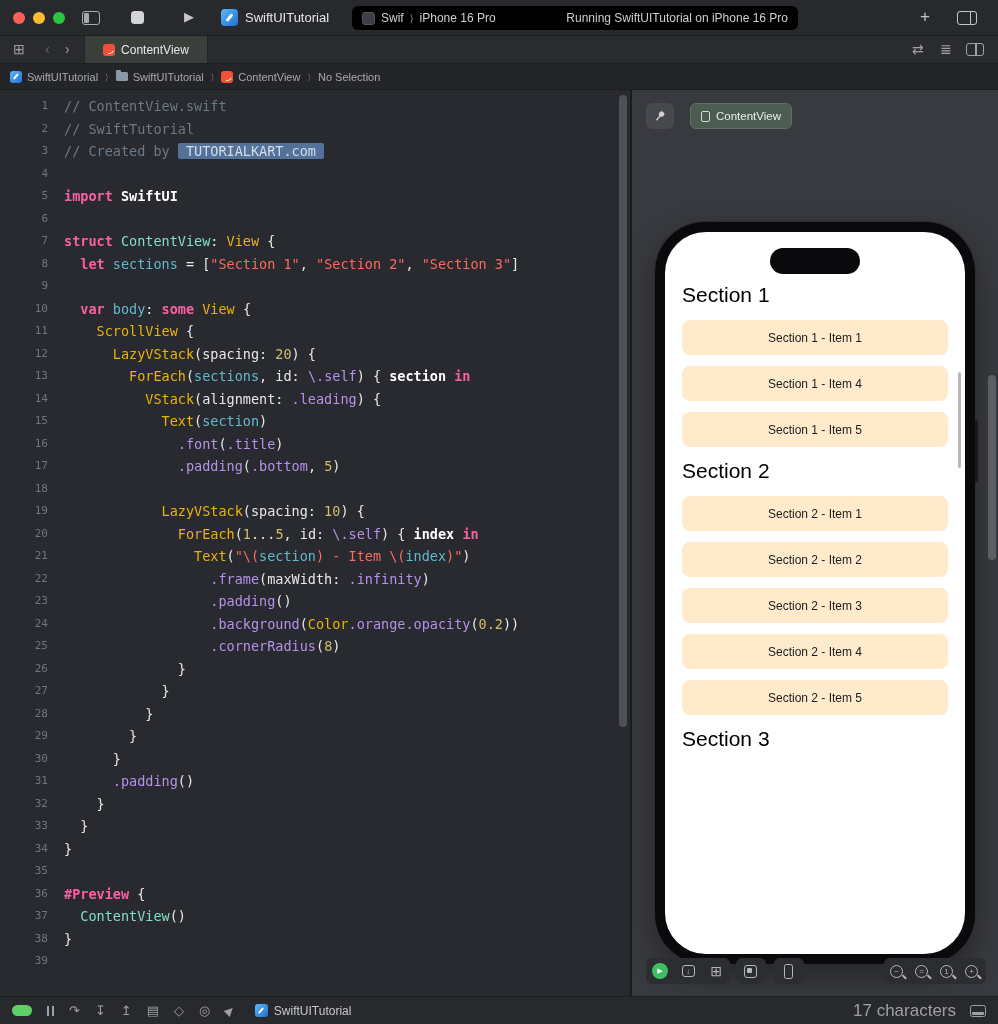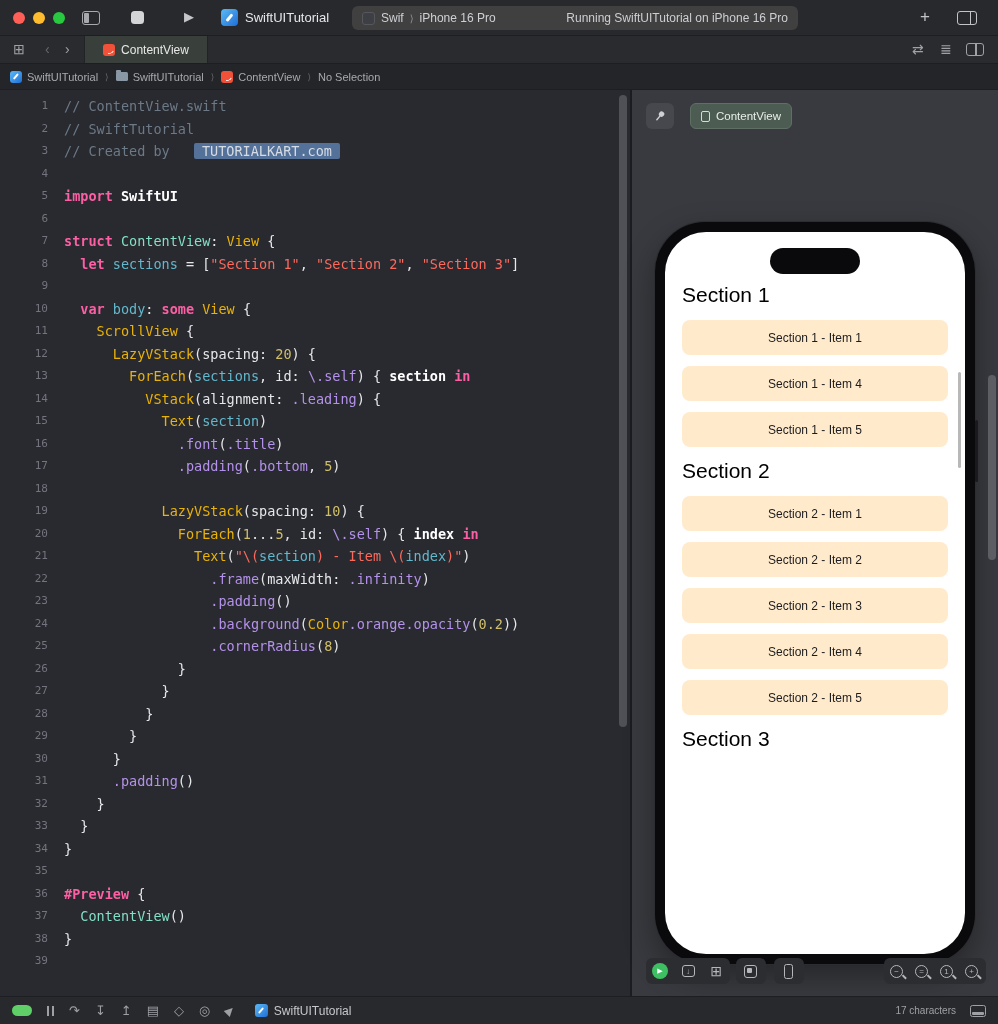--- a/index.html
+++ b/index.html
@@ -17,21 +17,21 @@
   .traffic { position:absolute; left:13px; top:12px; display:flex; gap:8px; }
   .tl { width:12px; height:12px; border-radius:50%; }
   .tl.red { background:#ff5f57; } .tl.yellow { background:#febc2e; } .tl.green { background:#28c840; }
   .nav-toggle { position:absolute; left:82px; top:11px; width:18px; height:14px; border:1.5px solid #a8a9ae; border-radius:3px; }
   .nav-toggle::before { content:""; position:absolute; left:1px; top:1px; bottom:1px; width:5px; background:#a8a9ae; border-radius:1px; }
   .stop-btn { position:absolute; left:131px; top:11px; width:13px; height:13px; background:#d4d5d7; border-radius:3.5px; }
   .run-btn { position:absolute; left:184px; top:9px; font-size:13px; color:#c5c6c9; }
   .proj-ico { width:17px; height:17px; border-radius:4px; background:linear-gradient(135deg,#5cbaf5,#1e6ed6); position:relative; flex:none; }
   .proj-ico::after { content:""; position:absolute; left:7px; top:4px; width:2.5px; height:9px; background:#fff; border-radius:1.5px; transform:rotate(40deg); }
   .tb-project { position:absolute; left:221px; top:9px; display:flex; align-items:center; gap:7px; font-size:13px; color:#e6e7e9; }
-  .activity-pill { position:absolute; left:352px; top:6px; width:446px; height:24px; background:#404040; border-radius:6px; display:flex; align-items:center; padding:0 10px; gap:6px; font-size:12px; color:#cfd0d4; }
+  .activity-pill { position:absolute; left:352px; top:6px; width:446px; height:24px; background:#000000; border-radius:6px; display:flex; align-items:center; padding:0 10px; gap:6px; font-size:12px; color:#cfd0d4; }
   .scheme-ico { width:13px; height:13px; border-radius:3px; background:#3e3f44; border:1px solid #56575c; flex:none; }
   .chev { color:#8e8f94; font-size:10px; }
   .activity-status { margin-left:auto; color:#cdced2; white-space:nowrap; }
   .plus-btn { position:absolute; left:920px; top:7px; font-size:17px; color:#c3c4c8; }
   .editor-layout { position:absolute; left:957px; top:11px; width:20px; height:14px; border:1.5px solid #c3c4c8; border-radius:3px; }
   .editor-layout::after { content:""; position:absolute; right:5px; top:0; bottom:0; width:1.5px; background:#c3c4c8; }
 
   
   .tabbar { position:absolute; top:36px; left:0; right:0; height:28px; background:#2a2b2f; border-bottom:1px solid #1d1e21; }
   .tb-ico { position:absolute; top:5px; font-size:14px; color:#a0a1a6; }
@@ -55,21 +55,21 @@
   .editor { position:absolute; left:0; top:0; width:630px; height:100%; background:#292a30; overflow:hidden; }
   .vdivider { position:absolute; left:630px; top:0; width:2px; height:100%; background:#1b1c1f; }
   .canvas { position:absolute; left:632px; top:0; right:0; height:100%; background:#393a3f; }
 
   
   .gutter { position:absolute; left:0; top:5px; width:48px; }
   .line-no { height:22.5px; line-height:22.5px; text-align:right; font-family:"DejaVu Sans Mono", monospace; font-size:11px; color:#73747d; }
   .code { position:absolute; left:64px; top:5px; right:16px; font-family:"DejaVu Sans Mono", monospace; font-size:13.5px; white-space:pre; }
   .code-line { height:22.5px; line-height:22.5px; }
   .tok-c { color:#6c7986; }
-  .tok-sel { color:#d6dce3; background:#54719a; border-radius:2px;margin-left:16px; }
+  .tok-sel { color:#d6dce3; background:#54719a; border-radius:2px; }
   .tok-k { color:#fc5fa3; font-weight:bold; }
   .tok-t { color:#eab308; }
   .tok-m { color:#b491ea; }
   .tok-v { color:#62b8cc; }
   .tok-d { color:#83dfc7; }
   .tok-s { color:#fc6a5d; }
   .tok-n { color:#d0bf69; }
   .tok-p { color:#e6e7e9; }
   .tok-b { color:#ffffff; font-weight:bold; }
   .ed-scrollbar { position:absolute; right:3px; top:5px; width:8px; height:632px; background:#505156; border-radius:4px; }
@@ -103,21 +103,21 @@
   
   .statusbar { position:absolute; left:0; right:0; bottom:0; height:28px; background:#28292d; border-top:1px solid #1d1e21; display:flex; align-items:center; padding:0 12px; gap:15px; }
   .led { width:20px; height:11px; border-radius:6px; background:#5fd068; }
   .sb-ico { color:#9fa0a5; font-size:13px; line-height:1; }
   .pause-bars { width:7px; height:10px; border-left:2px solid #9fa0a5; border-right:2px solid #9fa0a5; }
   .rot45 { display:inline-block; transform:rotate(-45deg); font-size:11px; }
   .sb-project { display:flex; align-items:center; gap:6px; font-size:12px; color:#c7c8cc; margin-left:6px; }
   .proj-ico.tiny { width:13px; height:13px; border-radius:3px; }
   .proj-ico.tiny::after { left:5.5px; top:2.5px; width:2px; height:7px; }
   .sb-right { margin-left:auto; display:flex; align-items:center; gap:14px; }
-  .char-count { font-size:10px; color:#9fa0a5; }
+  .char-count { font-size:17px; color:#9fa0a5; }
   .console-ico { position:relative; width:16px; height:12px; border:1.4px solid #9fa0a5; border-radius:2.5px; }
   .console-ico::after { content:""; position:absolute; left:1px; right:1px; bottom:1px; height:3px; background:#9fa0a5; border-radius:1px; }
 </style>
 </head>
 <body>
 
 <div class="titlebar">
   <div class="traffic">
     <span class="tl red"></span>
     <span class="tl yellow"></span>

